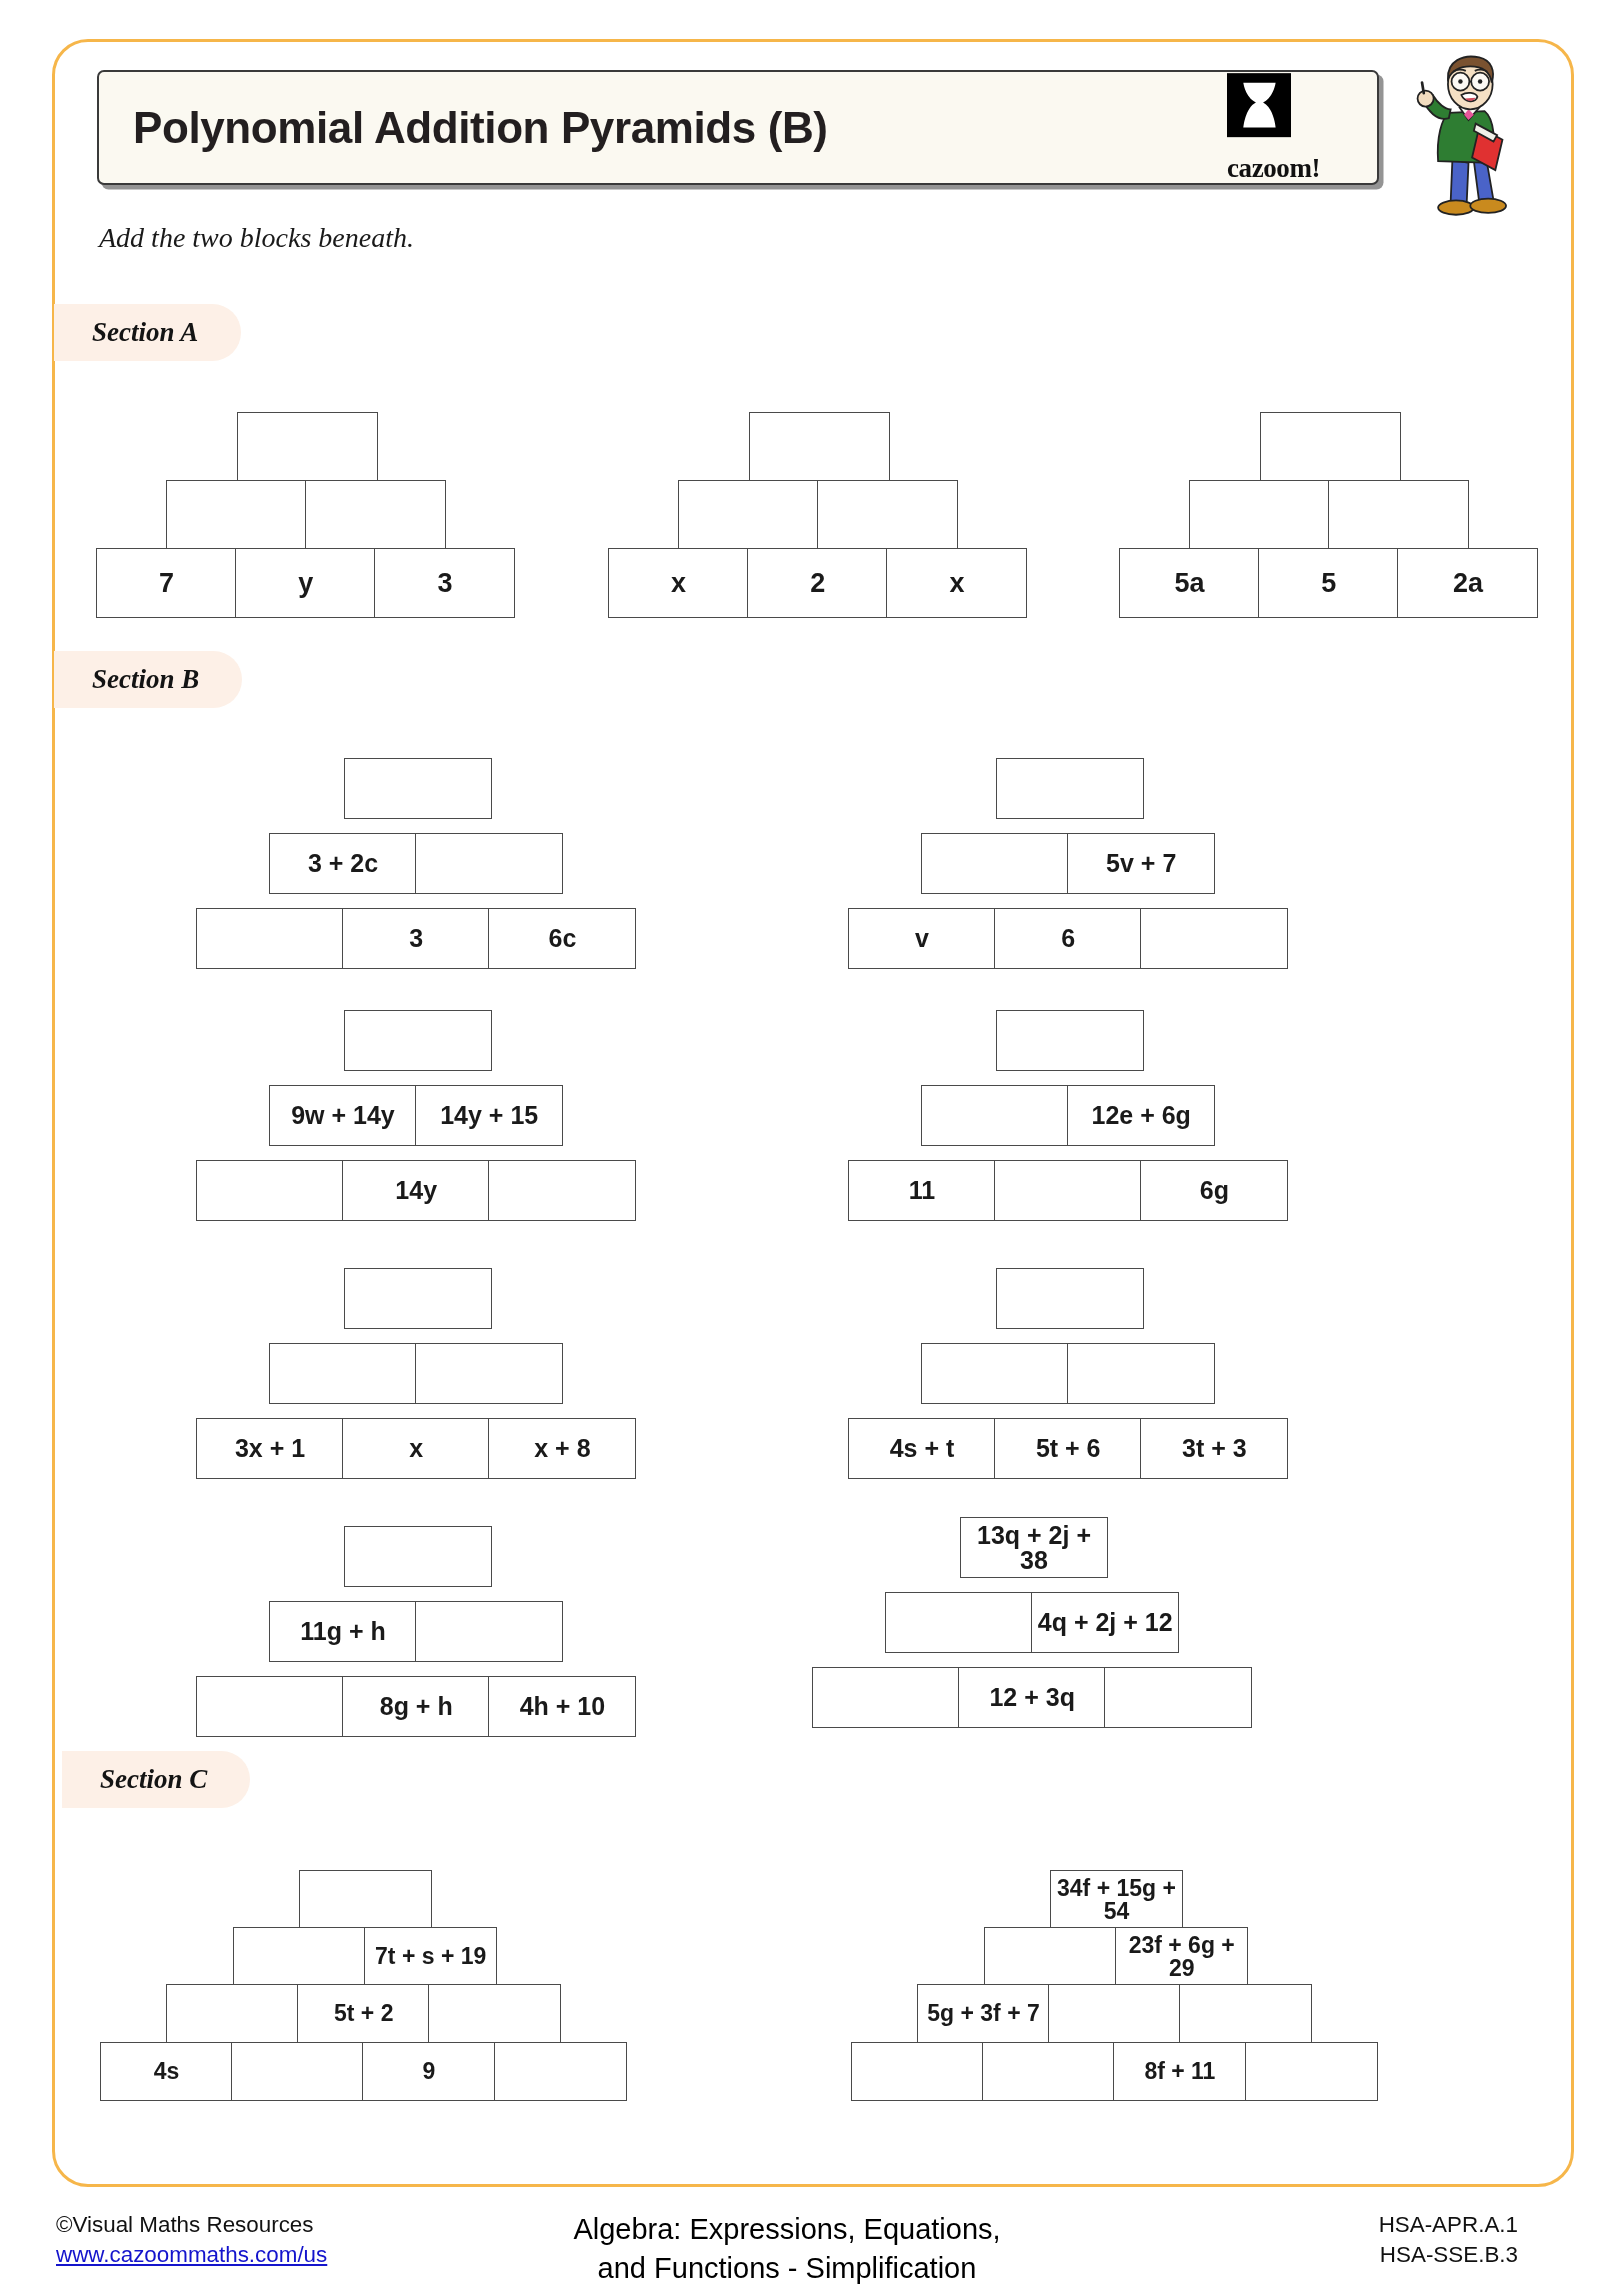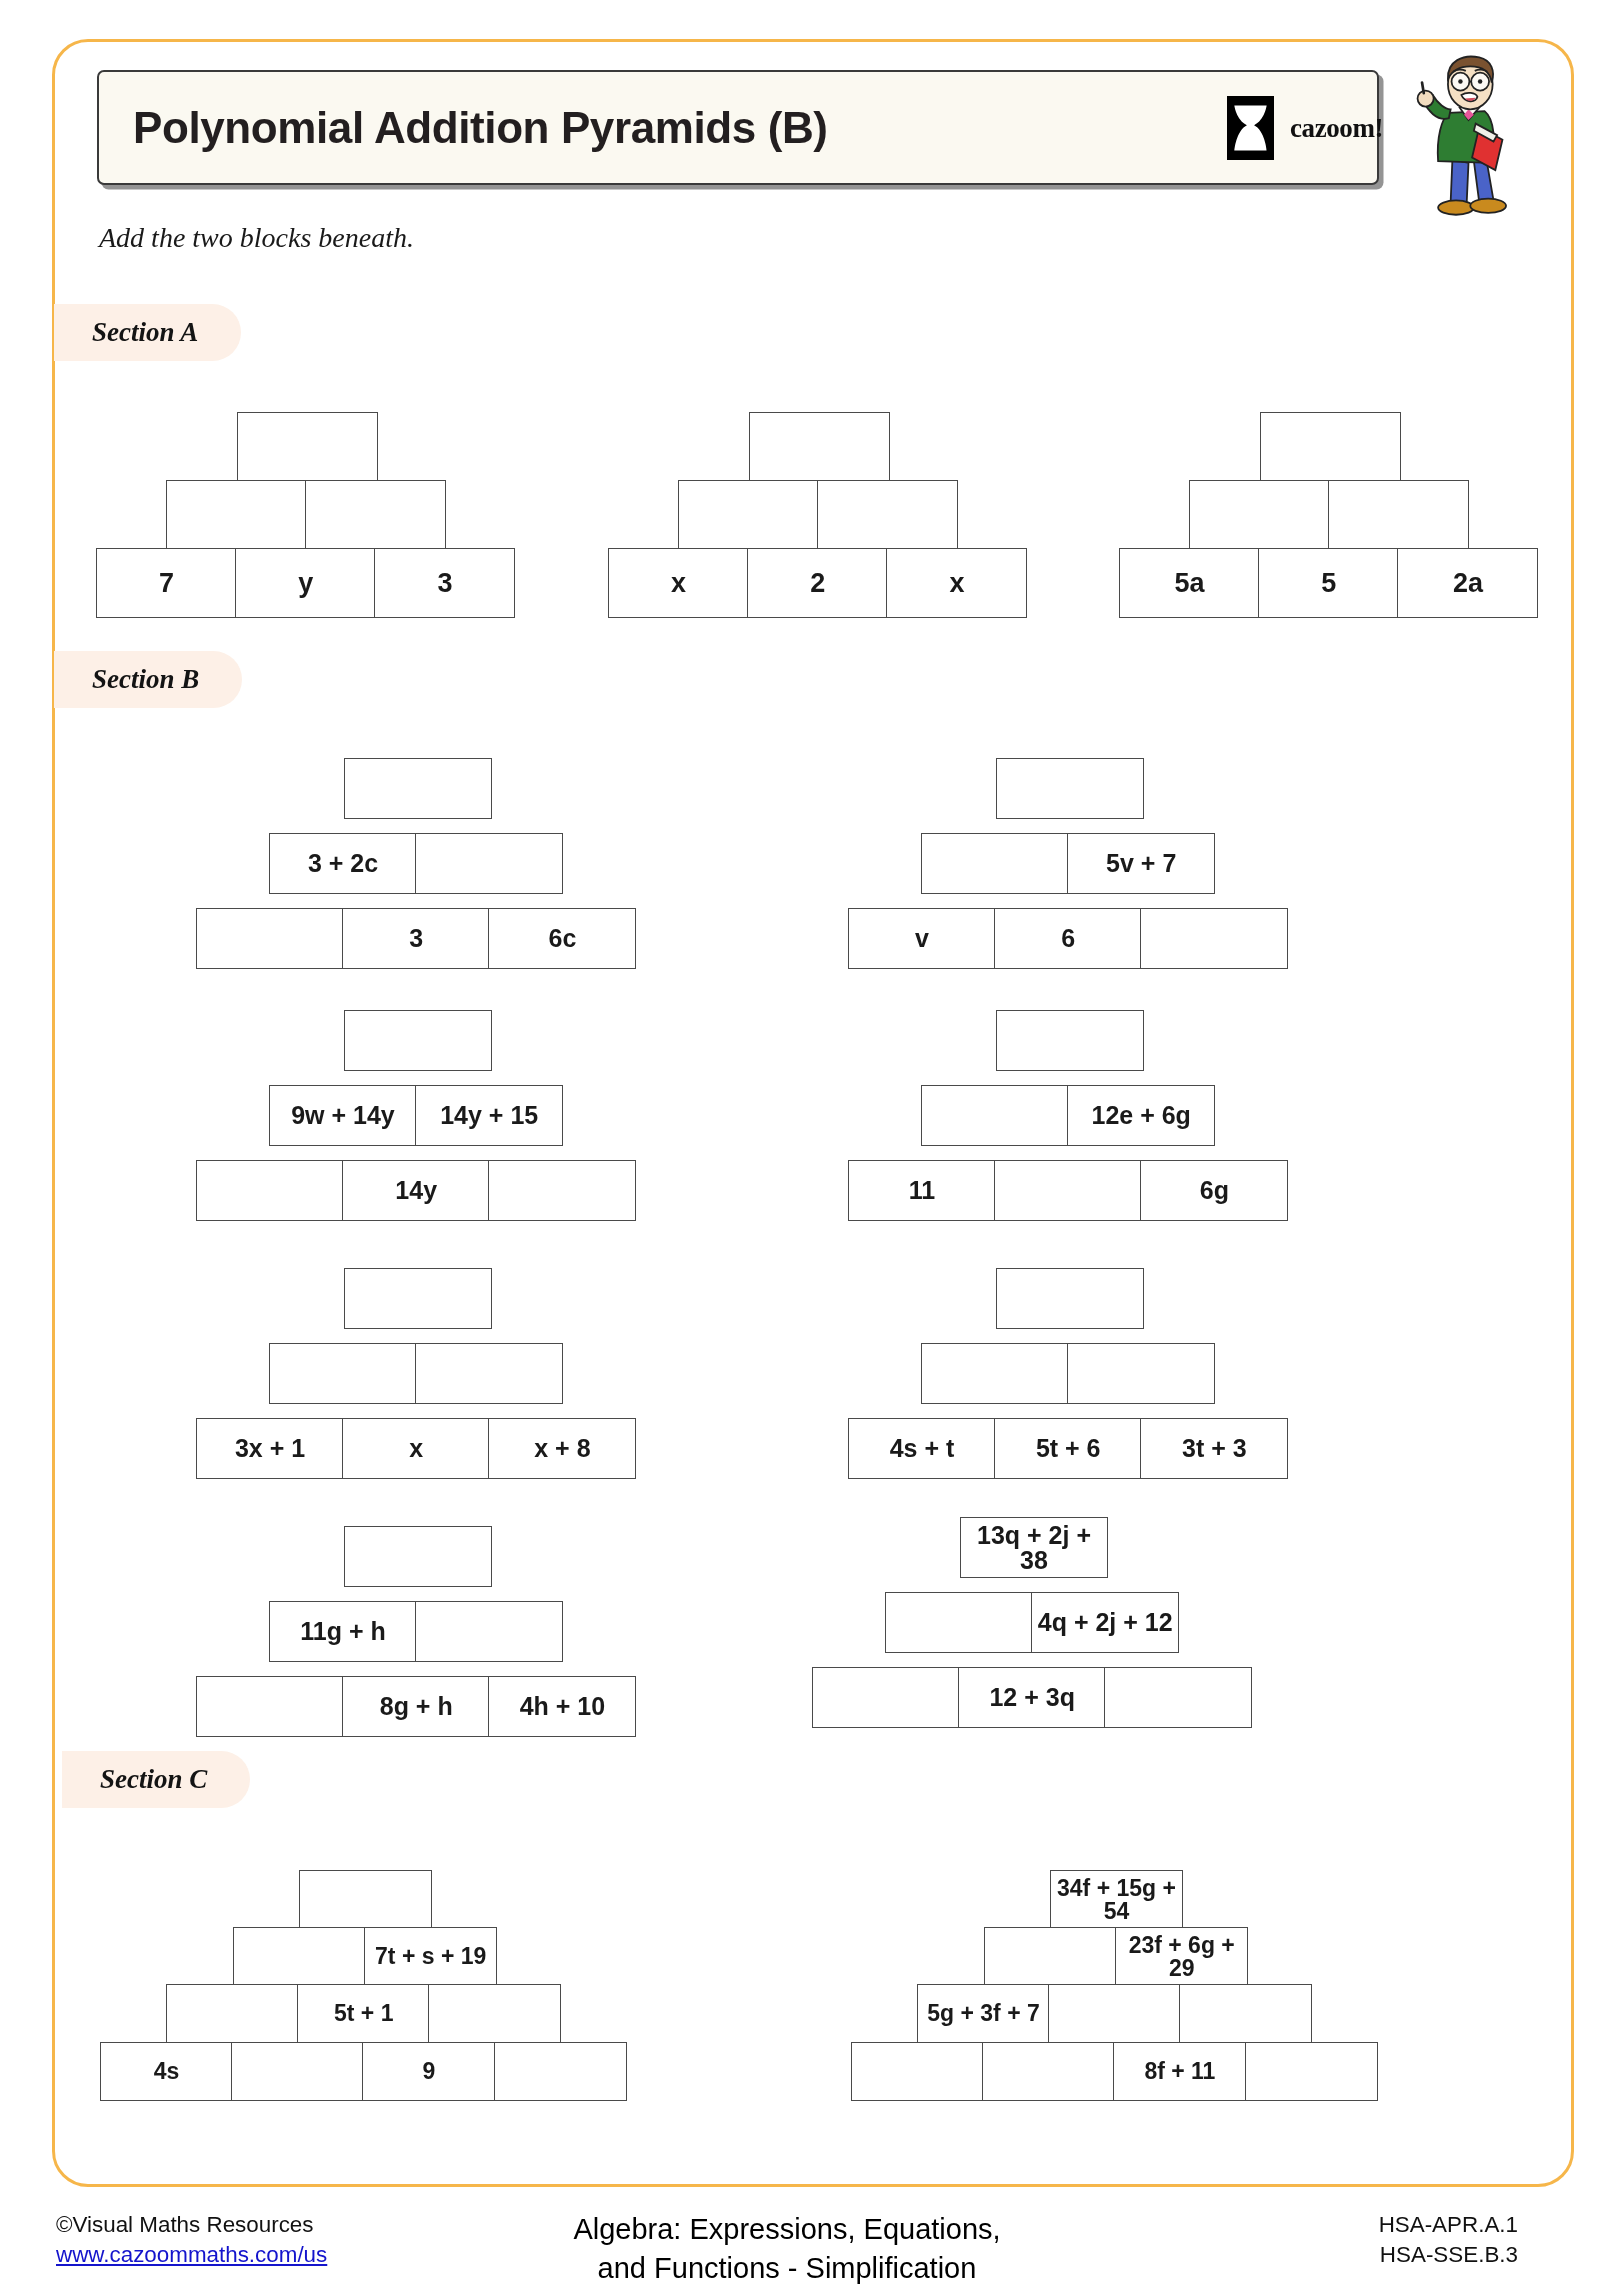--- a/index.html
+++ b/index.html
@@ -37,21 +37,21 @@
     font-weight:bold;
     color:#231f20;
     letter-spacing:-0.4px;
     white-space:nowrap;
   }
   .logo{
     position:absolute;
     right:32px;top:50%;
     transform:translateY(-50%);
     width:118px;
-    display:flex;flex-direction:row;align-items:center;gap:16px;
+    display:flex;flex-direction:column;gap:16px;
   }
   .logo-mark{
     width:64px;height:64px;background:#000;
     display:flex;align-items:center;justify-content:center;
   }
   .logo-mark svg{display:block;}
   .logo-word{
     font-family:"Liberation Serif", serif;
     font-weight:bold;font-size:27px;color:#111;
     letter-spacing:-0.4px;line-height:1;margin-top:2.7px;
@@ -367,21 +367,21 @@
 <div class="pyramid secC" style="left:100px;top:1870px;">
   <div class="prow r0">
     <div class="cell"></div>
   </div>
   <div class="prow r1">
     <div class="cell"></div>
     <div class="cell">7t + s + 19</div>
   </div>
   <div class="prow r2">
     <div class="cell"></div>
-    <div class="cell">5t + 1</div>
+    <div class="cell">5t + 2</div>
     <div class="cell"></div>
   </div>
   <div class="prow r3">
     <div class="cell">4s</div>
     <div class="cell"></div>
     <div class="cell">9</div>
     <div class="cell"></div>
   </div>
 </div>
 

